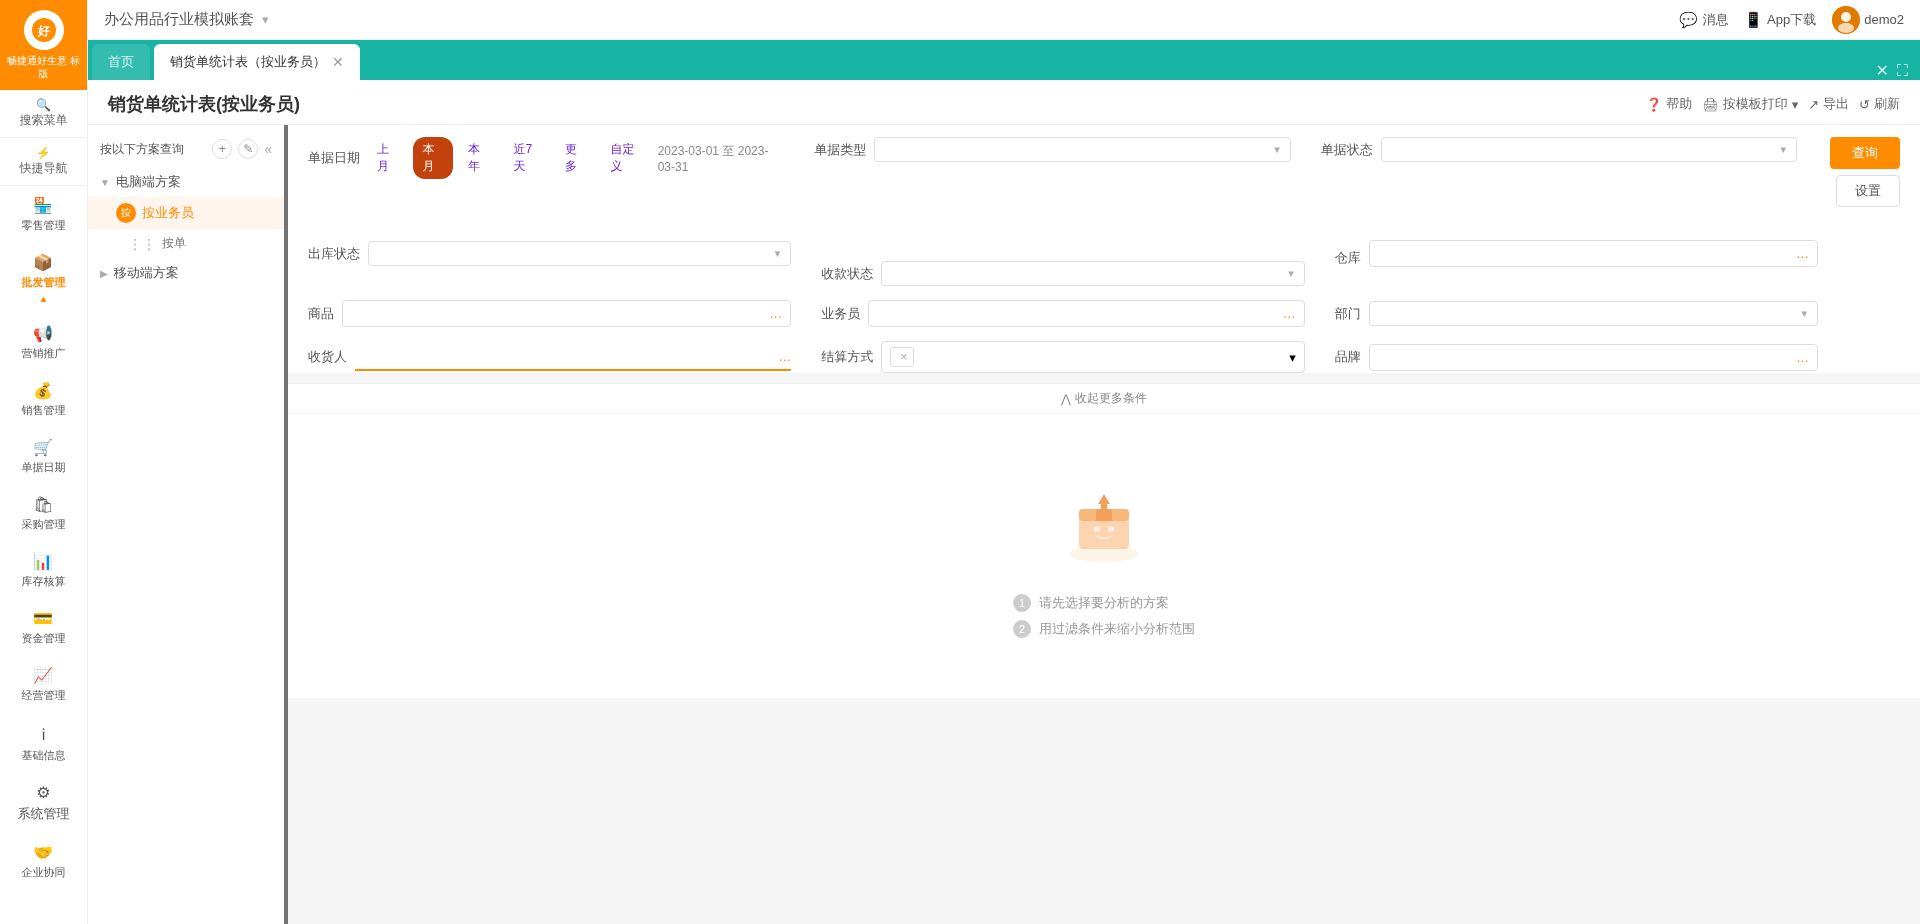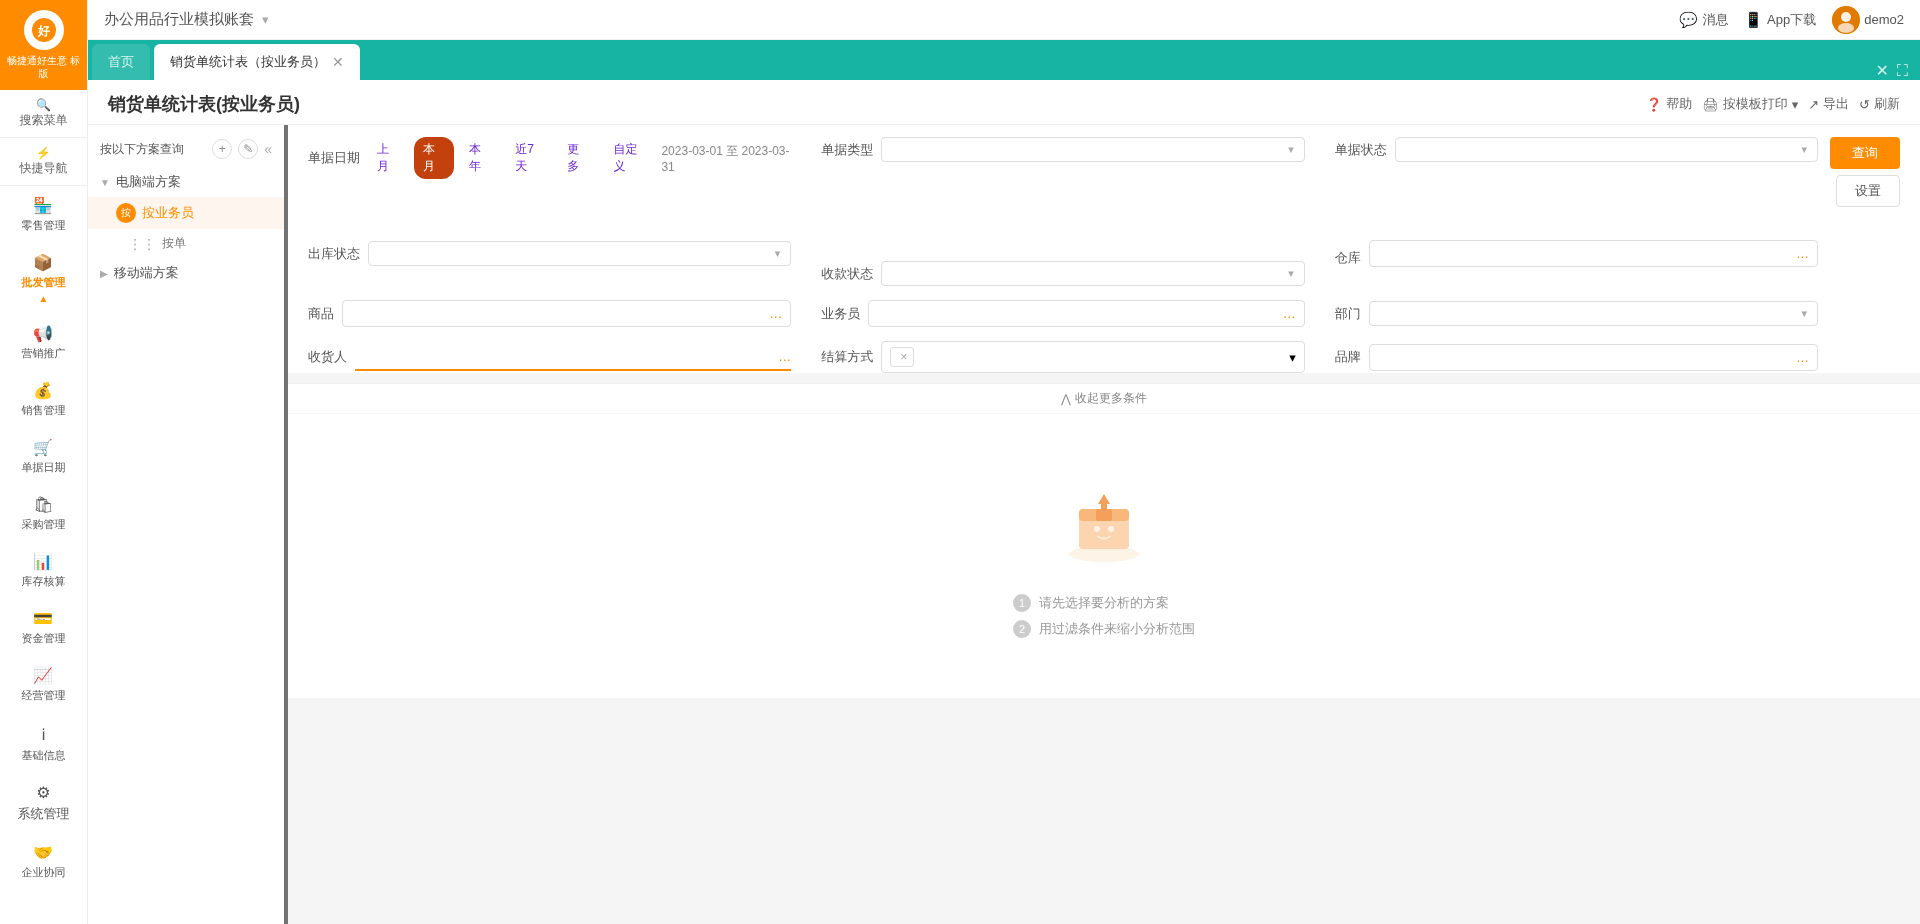--- a/index.html
+++ b/index.html
@@ -75,21 +75,21 @@
     .tag-x .x-btn { cursor: pointer; color: #aaa; font-size: 12px; }
 
     .filter-collapse { text-align: center; padding: 6px; cursor: pointer; color: #888; font-size: 12px; background: #fff; border-top: 1px solid #f0f0f0; display: flex; align-items: center; justify-content: center; gap: 4px; }
 
     
     .empty-state { display: flex; flex-direction: column; align-items: center; justify-content: center; padding: 60px 20px; background: #fff; margin-top: 1px; flex: 1; }
     .empty-icon { width: 100px; height: 100px; margin-bottom: 20px; }
     .empty-hints { display: flex; flex-direction: column; gap: 8px; }
     .empty-hint { display: flex; align-items: center; gap: 8px; color: #999; font-size: 13px; }
     .hint-num { width: 18px; height: 18px; border-radius: 50%; background: #ccc; color: #fff; font-size: 11px; display: flex; align-items: center; justify-content: center; flex-shrink: 0; }
-    .btn-query { background: #ff8c00; color: #fff; border: none; padding: 7px 22px; border-radius: 4px; font-size: 13px; cursor: pointer; display: block; margin-bottom: 6px; }
+    .btn-query { background: #ff8c00; color: #fff; border: none; padding: 7px 22px; border-radius: 4px; font-size: 13px; cursor: pointer; display: block; margin-bottom: 6px; margin-left: 21px; }
     .btn-setting { background: #fff; color: #555; border: 1px solid #ddd; padding: 6px 18px; border-radius: 4px; font-size: 13px; cursor: pointer; display: block; }
     .query-btn-group { display: flex; flex-direction: column; align-items: flex-end; flex-shrink: 0; margin-left: 12px; }
 
     .filter-row-container { background: #fff; padding: 12px 20px 0; }
 
     .page-header-btns { display: flex; align-items: center; gap: 10px; }
     .print-btn { display: flex; align-items: center; gap: 4px; cursor: pointer; color: #666; font-size: 13px; }
     .export-btn { display: flex; align-items: center; gap: 4px; cursor: pointer; color: #666; font-size: 13px; }
     .refresh-btn { display: flex; align-items: center; gap: 4px; cursor: pointer; color: #666; font-size: 13px; }
   </style>

